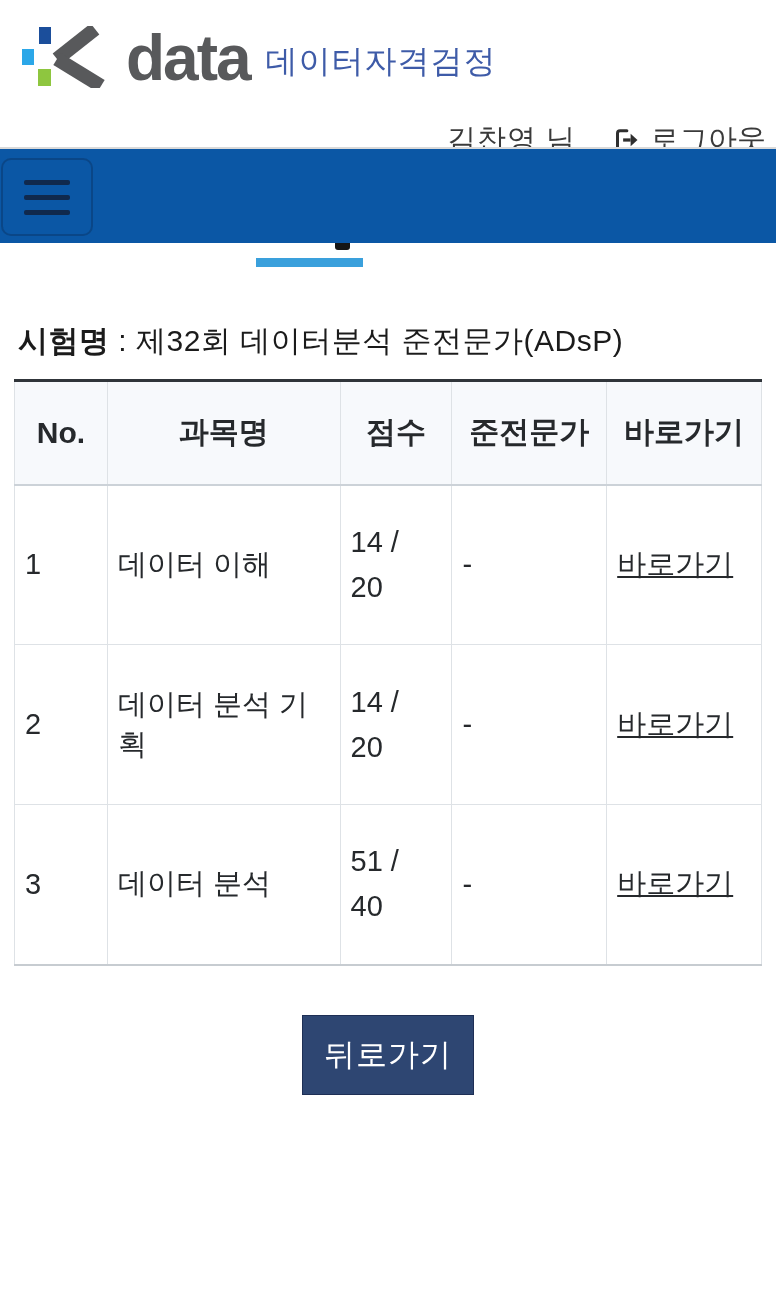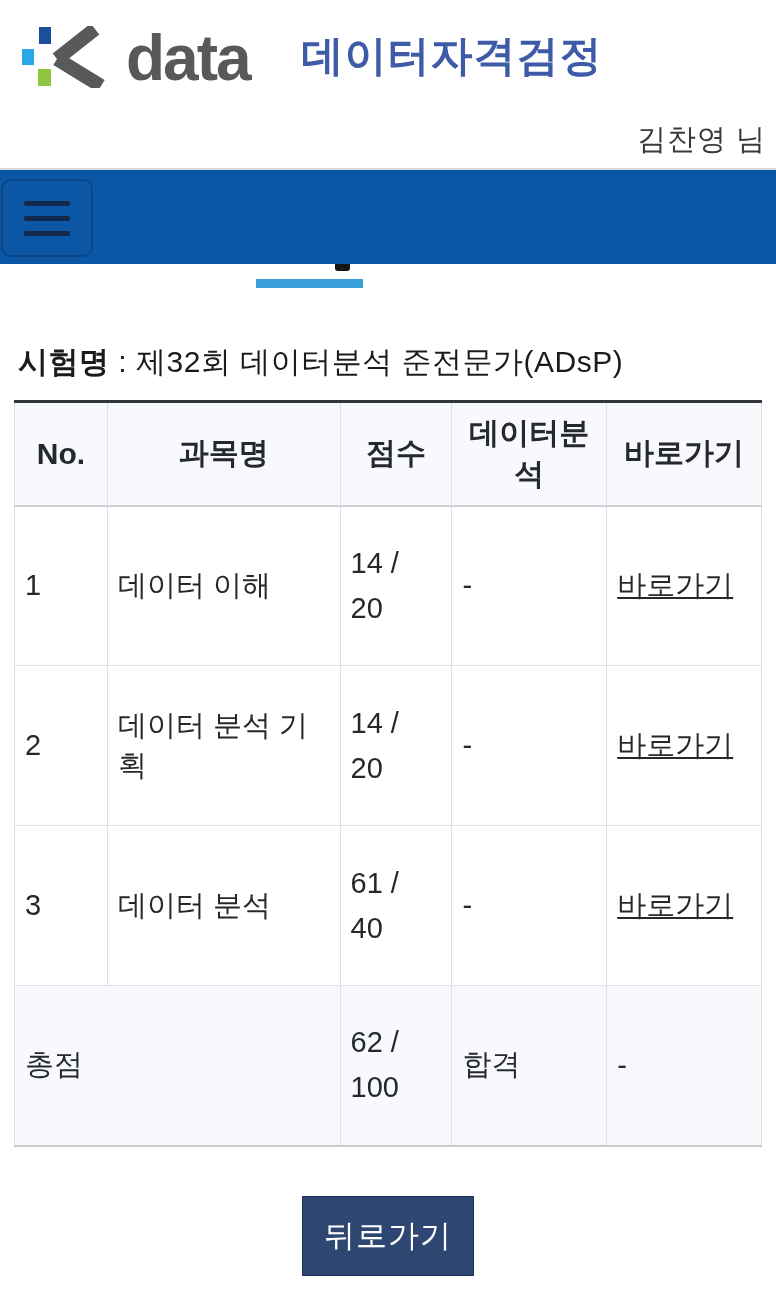--- a/index.html
+++ b/index.html
@@ -6,39 +6,39 @@
   html, body { width: 776px; }
   body {
     height: 1314px;
     overflow: hidden;
     background: #ffffff;
     font-family: "Liberation Sans", "DejaVu Sans", sans-serif;
     position: relative;
   }
 
   
-  .site-header { height: 168px; position: relative; background: #fff; }
+  .site-header { height: 147px; position: relative; background: #fff; }
   .logo-row {
     position: absolute; top: 22px; left: 16px;
     display: flex; align-items: flex-end; gap: 16px;
     cursor: pointer;
   }
   .logo-mark { position: relative; width: 94px; height: 68px; flex: 0 0 auto; }
   .logo-sq { position: absolute; }
   .sq-darkblue  { left: 23px; top: 5px;  width: 12px; height: 17px; background: #1B4E9B; }
   .sq-lightblue { left: 6px;  top: 27px; width: 12px; height: 16px; background: #2BA7E8; }
   .sq-green     { left: 22px; top: 47px; width: 13px; height: 17px; background: #8EC63F; }
   .k-svg { position: absolute; left: 33px; top: 4px; }
   .logo-data-text {
     font-size: 64px; font-weight: bold; color: #58595B;
     letter-spacing: -2px; line-height: 0.92; padding-bottom: 2px;
   }
   .logo-korean {
-    font-size: 42px; font-weight: 700; color: #3E5BA8;
-    padding-bottom: 6px; letter-spacing: 1px; margin-left: 36px;
+    font-size: 32px; font-weight: 400; color: #3E5BA8;
+    padding-bottom: 6px; letter-spacing: 1px;
   }
   .user-row {
     position: absolute; top: 120px; right: 10px;
     display: flex; align-items: center; gap: 34px;
     font-size: 29px; color: #3a3a3a;
   }
   .username { letter-spacing: 1px; }
   .logout-button {
     display: flex; align-items: center; gap: 10px;
     background: none; border: none; cursor: pointer;
@@ -127,20 +127,28 @@
         <line x1="8" y1="33" x2="46" y2="3" stroke="#58595B" stroke-width="14"></line>
         <line x1="8" y1="33" x2="52" y2="60" stroke="#58595B" stroke-width="14"></line>
       </svg>
     </div>
     <span class="logo-data-text">data</span>
     <span class="logo-korean">데이터자격검정</span>
   </div>
 
   <div class="user-row">
     <span class="username">김찬영 님</span>
+    <button class="logout-button">
+      <svg width="30" height="30" viewBox="0 0 24 24">
+        <path d="M13.5 4.5 H8 a2 2 0 0 0 -2 2 v11 a2 2 0 0 0 2 2 h5.5" fill="none" stroke="#2f2f2f" stroke-width="2.4" stroke-linecap="round"></path>
+        <line x1="10.5" y1="12" x2="16.5" y2="12" stroke="#2f2f2f" stroke-width="2.6"></line>
+        <polygon points="16.5,7 22,12 16.5,17" fill="#2f2f2f"></polygon>
+      </svg>
+      <span>로그아웃</span>
+    </button>
   </div>
 </header>
 
 <nav class="navbar">
   <button class="hamburger">
     <span class="line"></span>
     <span class="line"></span>
     <span class="line"></span>
   </button>
 </nav>
@@ -158,21 +166,21 @@
       <col style="width:233px">
       <col style="width:112px">
     <col style="width:155px">
       <col style="width:155px">
   </colgroup>
   <thead>
     <tr>
       <th>No.</th>
       <th>과목명</th>
       <th>점수</th>
-      <th>데이터분석</th>
+      <th>준전문가</th>
       <th>바로가기</th>
     </tr>
   </thead>
   <tbody>
     <tr>
       <td>1</td>
       <td>데이터 이해</td>
       <td>
         <span class="score-line">14 /</span>
         <span class="score-line">20</span>
@@ -187,33 +195,24 @@
         <span class="score-line">14 /</span>
         <span class="score-line">20</span>
       </td>
       <td>-</td>
       <td class="criteria-cell">바로가기</td>
     </tr>
     <tr>
       <td>3</td>
       <td>데이터 분석</td>
       <td>
-        <span class="score-line">61 /</span>
+        <span class="score-line">51 /</span>
         <span class="score-line">40</span>
       </td>
       <td>-</td>
       <td class="criteria-cell">바로가기</td>
     </tr>
-    <tr class="total-row">
-      <td colspan="2">총점</td>
-      <td>
-        <span class="score-line">62 /</span>
-        <span class="score-line">100</span>
-      </td>
-      <td>합격</td>
-      <td>-</td>
-    </tr>
   </tbody>
 </table>
 
 <div class="back-area">
   <button class="back-button">뒤로가기</button>
 </div>
 
 </body></html>

